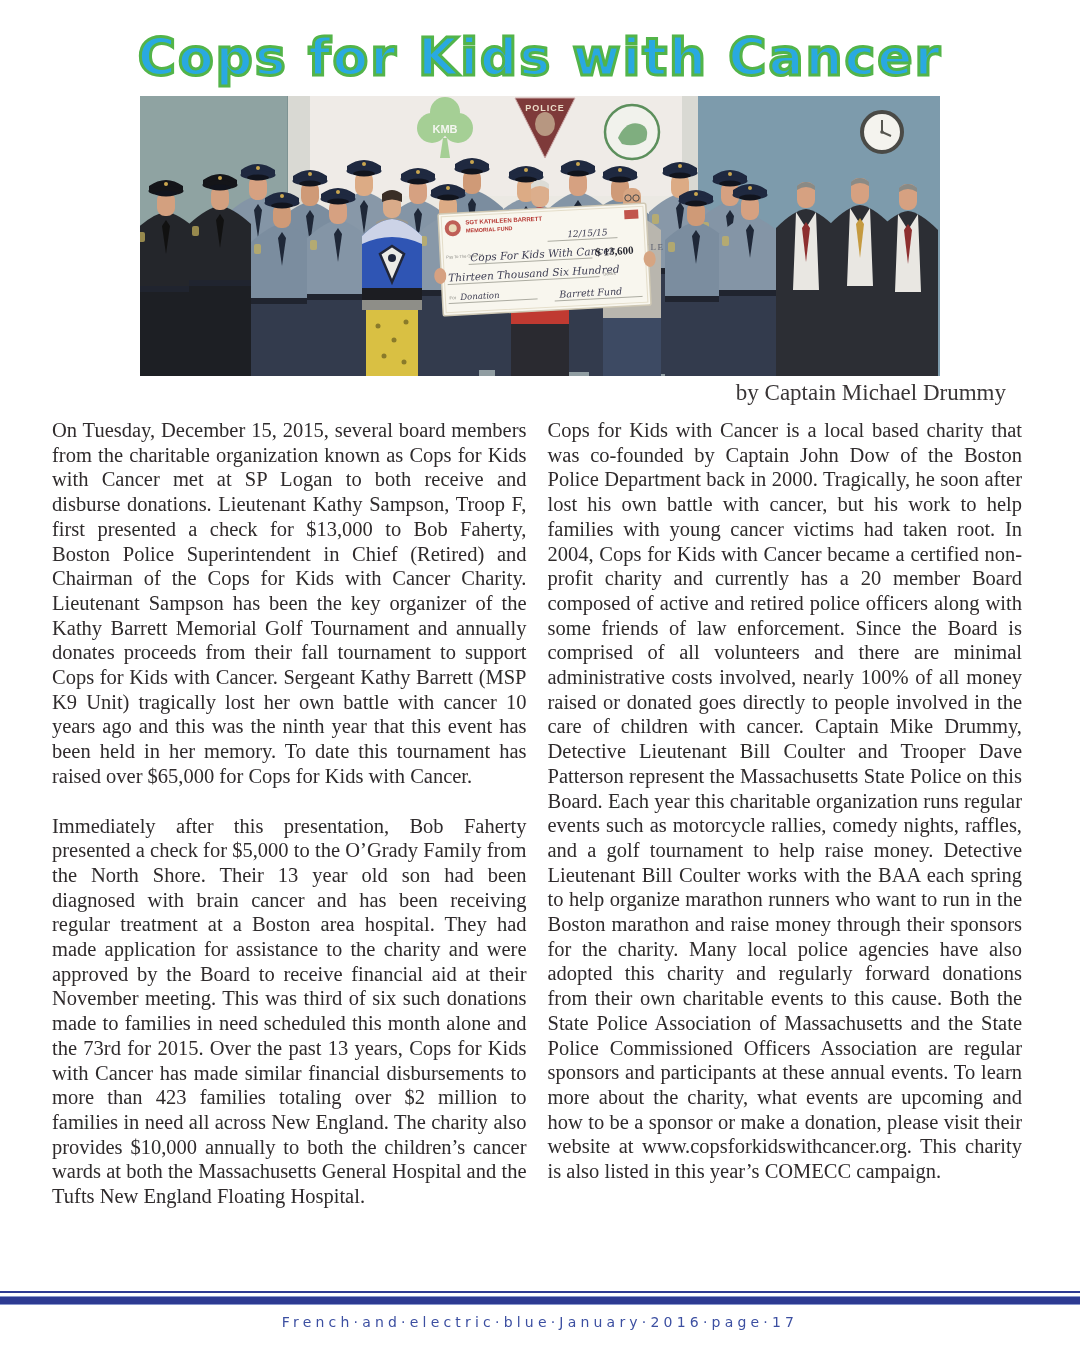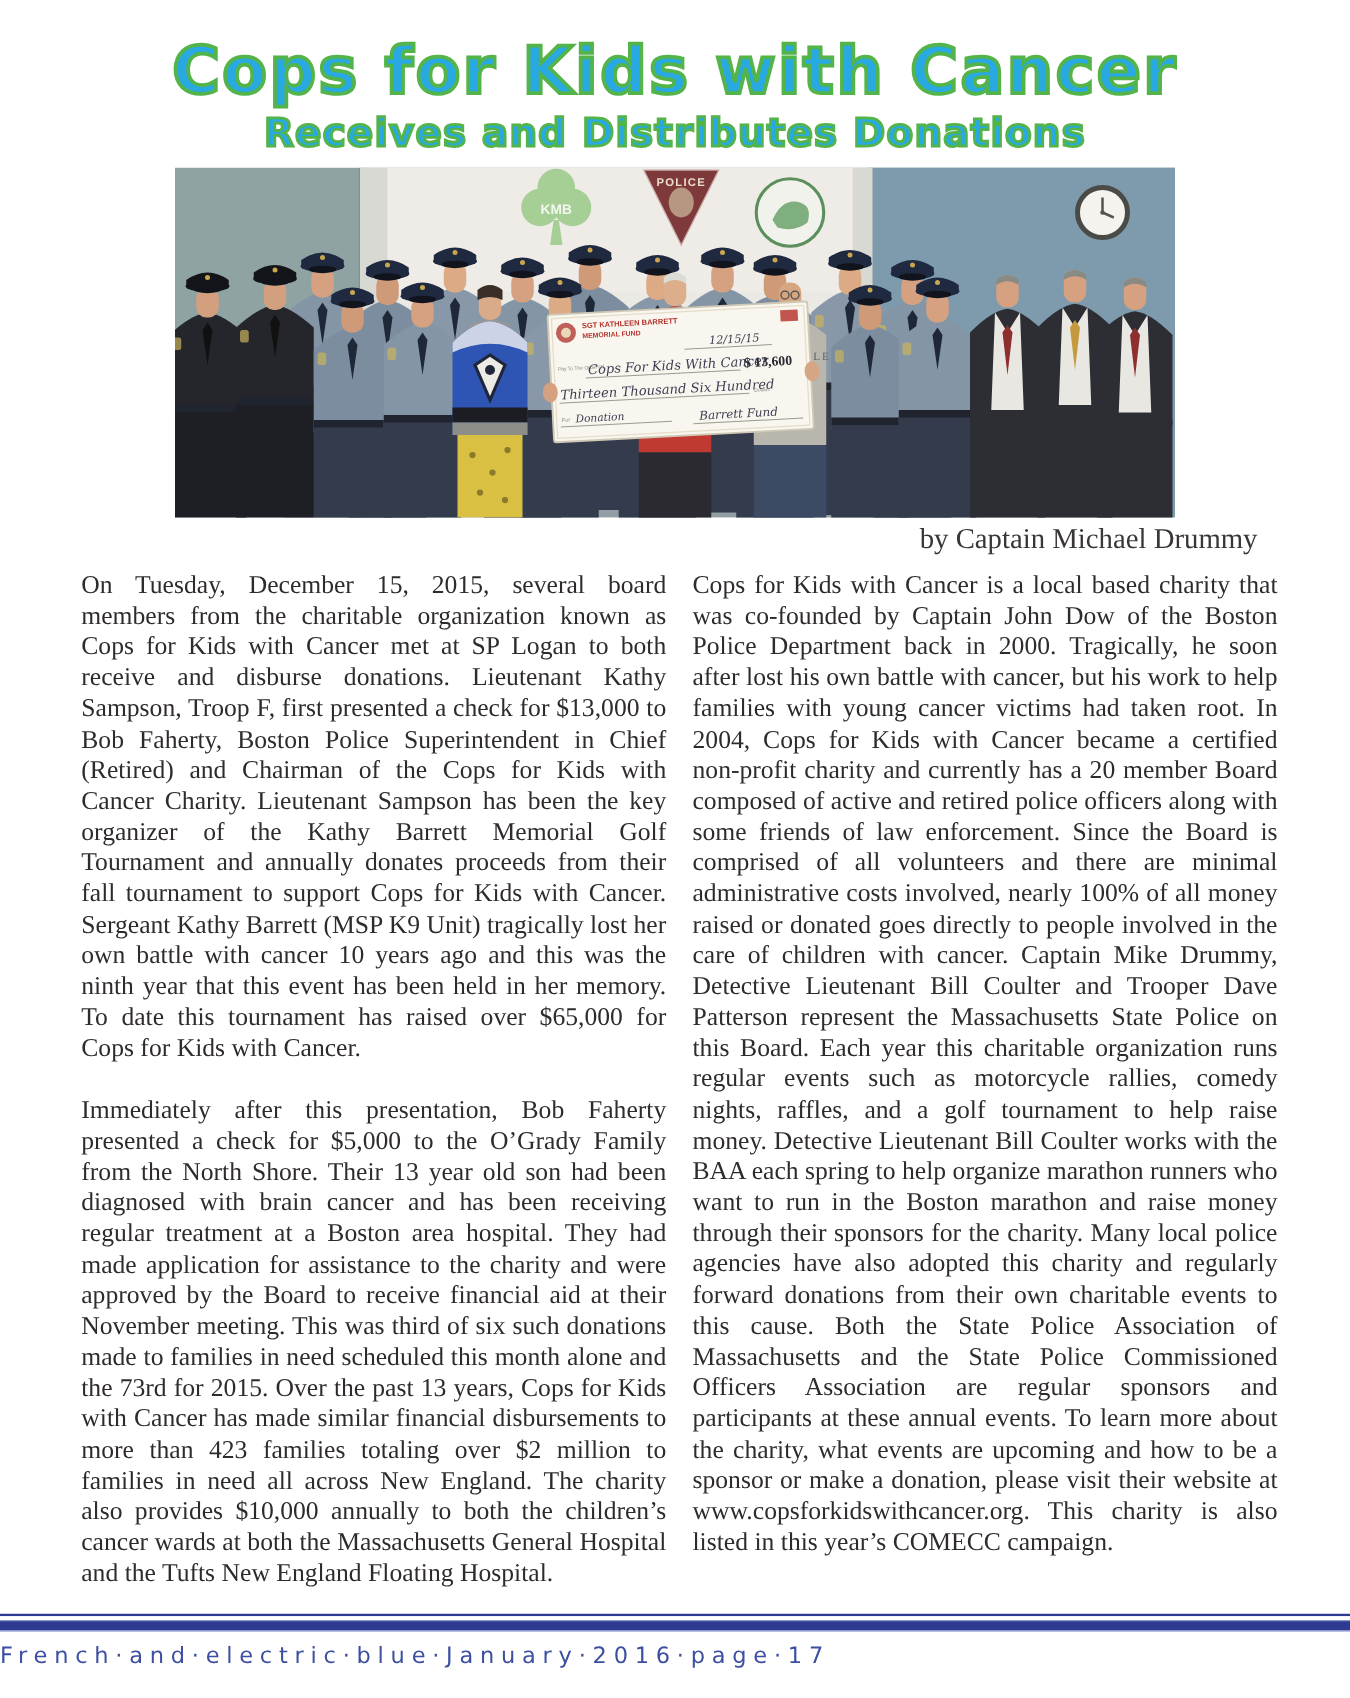--- a/index.html
+++ b/index.html
@@ -37,46 +37,45 @@
 
   
   .byline{
     text-align:right;padding-right:74px;margin-top:4px;
     font-size:23px;line-height:26px;color:#3a3637;
   }
 
   
   .columns{
     display:flex;gap:21px;
-    padding-left:65px;padding-right:58px;margin-top:12px;
+    padding-left:52px;padding-right:58px;margin-top:12px;
     font-size:20.5px;line-height:24.7px;text-align:justify;
   }
   .col{flex:1 1 0;}
   .col p{margin:0;}
   .col p + p{margin-top:25px;}
 
   
   .page-footer{position:absolute;left:0;right:0;top:1291px;}
   .rule-thin{height:2px;background:#2d3a92;}
   .rule-gap{height:3px;background:#ffffff;}
   .rule-thick{height:7px;background:#2d3a92;border-top:1px solid #8a98cd;border-bottom:1px solid #8a98cd;}
   .footer-text{
-    margin-top:9px;
-    font-family:"DejaVu Sans",sans-serif;font-size:18px;
+    margin-top:9px;text-align:center;
+    font-family:"DejaVu Sans",sans-serif;font-size:14px;
     letter-spacing:0.30em;color:#3c4fa1;
   }
 </style>
 </head>
 <body>
 
 <div class="page">
 
   <header class="hdr">
     <h1 class="title-1">Cops for Kids with Cancer</h1>
-    <h2 class="title-2">Receives and Distributes Donations</h2>
   </header>
 
   <div class="photo-wrap">
     <svg viewBox="0 0 800 280" width="800" height="280">
       <defs>
         <g id="officer">
           <path d="M-31,56 Q-12,39 0,38 Q12,39 31,56 L31,122 L-31,122 Z" fill="var(--shirt,#8193a4)"></path>
           <rect x="-31" y="112" width="62" height="8" fill="#20242f"></rect>
           <rect x="-31" y="118" width="62" height="100" fill="var(--pants,#333b4d)"></rect>
           <rect x="-9" y="18" width="18" height="24" rx="8" fill="var(--skin,#d6a181)"></rect>

